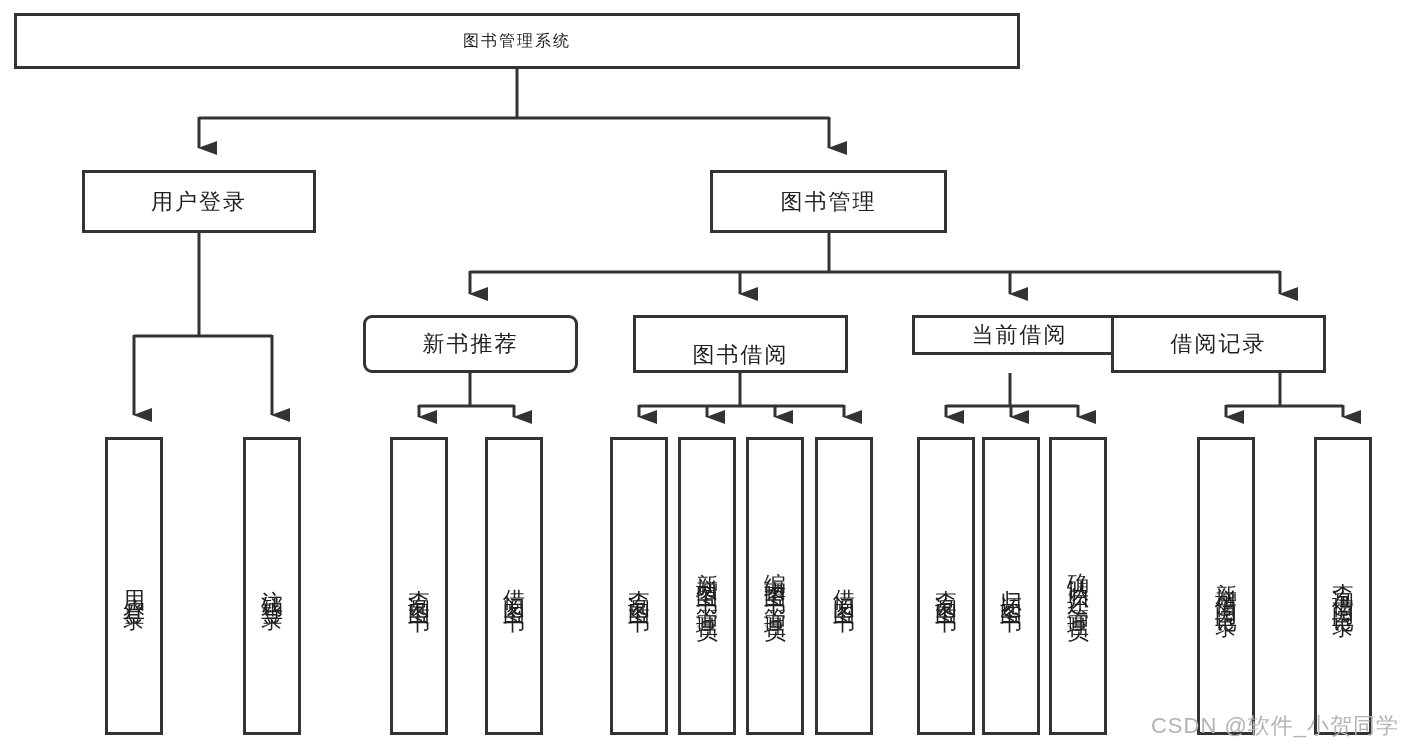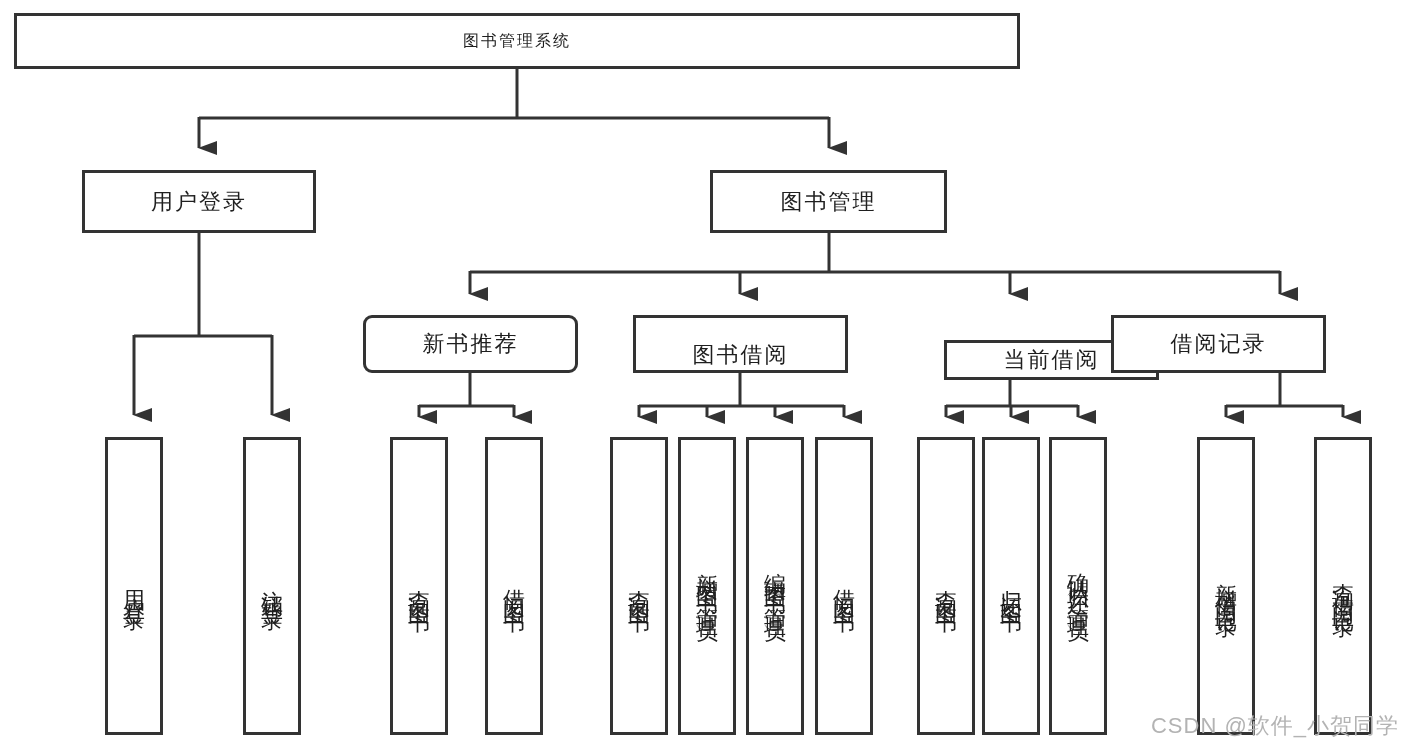--- a/index.html
+++ b/index.html
@@ -125,21 +125,21 @@
   <div class="node h" style="left:710px; top:170px; width:237px; height:63px;">
     <span>图书管理</span>
   </div>
 
   <div class="node h" style="left:363px; top:315px; width:215px; height:58px;border-radius:9px;">
     <span>新书推荐</span>
   </div>
   <div class="node h" style="left:633px; top:315px; width:215px; height:58px;align-items:flex-end;">
     <span>图书借阅</span>
   </div>
-  <div class="node h" style="left:944px; top:315px; width:215px; height:40px;margin-top:25px;">
+  <div class="node h" style="left:912px; top:315px; width:215px; height:40px;">
     <span>当前借阅</span>
   </div>
   <div class="node h" style="left:1111px; top:315px; width:215px; height:58px;">
     <span>借阅记录</span>
   </div>
 
   <div class="node v" style="left:105px; top:437px; width:58px; height:298px;">
     <span class="vtext">用户登录</span>
   </div>
   <div class="node v" style="left:243px; top:437px; width:58px; height:298px;">

